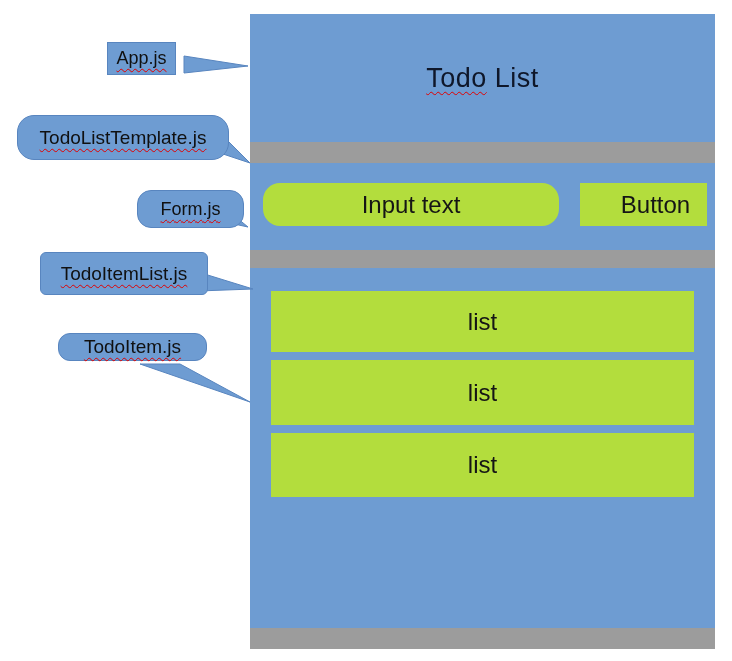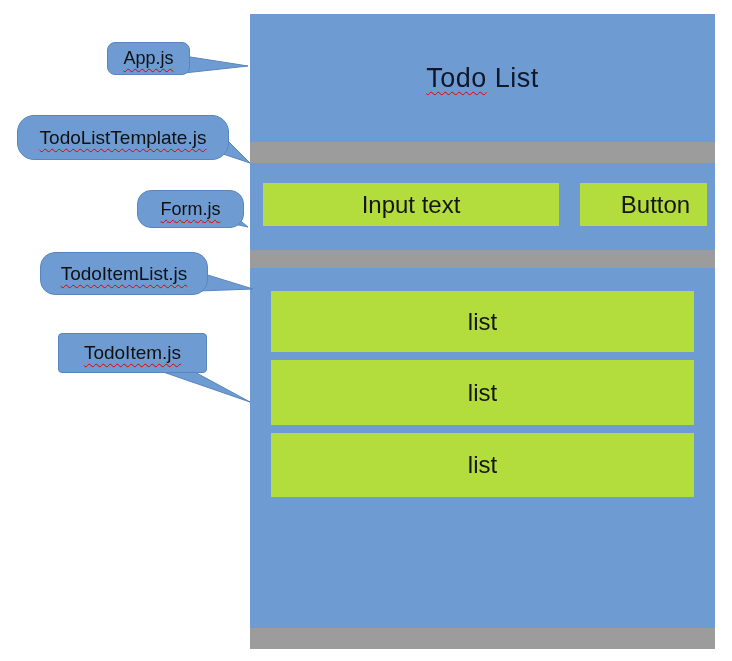--- a/index.html
+++ b/index.html
@@ -42,21 +42,21 @@
 
   .form-row { top: 149px; height: 87px; }
   .mock-input, .mock-button {
     position: absolute;
     top: 20px; height: 43px;
     background: var(--green, #B3DD3D);
     display: flex; align-items: center; justify-content: center;
     font-size: 24px;
     color: #151515;
   }
-  .mock-input { left: 13px; width: 296px; }
+  .mock-input { left: 13px; width: 296px; border-radius: 17px; }
   .mock-button { left: 330px; width: 127px; padding-left: 24px; }
 
   .list-area { top: 254px; height: 360px; }
   .todo-item {
     position: absolute;
     left: 21px; width: 423px;
     background: var(--green, #B3DD3D);
     display: flex; align-items: center; justify-content: center;
     font-size: 24px;
     color: #151515;
@@ -87,25 +87,25 @@
     display: flex; align-items: center; justify-content: center;
     color: #101010;
   }
   .squiggle {
     text-decoration-line: underline;
     text-decoration-style: wavy;
     text-decoration-color: var(--squiggle-red, #E00000);
     text-decoration-thickness: 1px;
     text-underline-offset: 4px;
   }
-  .b-app      { left: 107px; top: 42px;  width: 83px;  height: 33px; border-radius: 8px; font-size: 18px; }
+  .b-app      { left: 107px; top: 42px;  width: 69px;  height: 33px; border-radius: 0; font-size: 18px; }
   .b-template { left: 17px;  top: 115px; width: 212px; height: 45px; border-radius: 17px; font-size: 19px; }
   .b-form     { left: 122px; top: 190px; width: 107px; height: 38px; border-radius: 14px; font-size: 18px; margin-left: 15px; }
-  .b-itemlist { left: 40px;  top: 252px; width: 168px; height: 43px; border-radius: 15px; font-size: 19px; }
-  .b-item     { left: 58px;  top: 333px; width: 149px; height: 40px; border-radius: 4px; font-size: 19px; }
+  .b-itemlist { left: 40px;  top: 252px; width: 168px; height: 43px; border-radius: 6px; font-size: 19px; }
+  .b-item     { left: 58px;  top: 333px; width: 149px; height: 28px; border-radius: 12px; font-size: 19px; }
 </style>
 </head>
 <body>
 
 <div id="canvas">
 
   <div class="panel">
 
     <div class="mock-header">
       <div class="mock-title"><span class="squiggle">Todo</span> <span>List</span></div>

